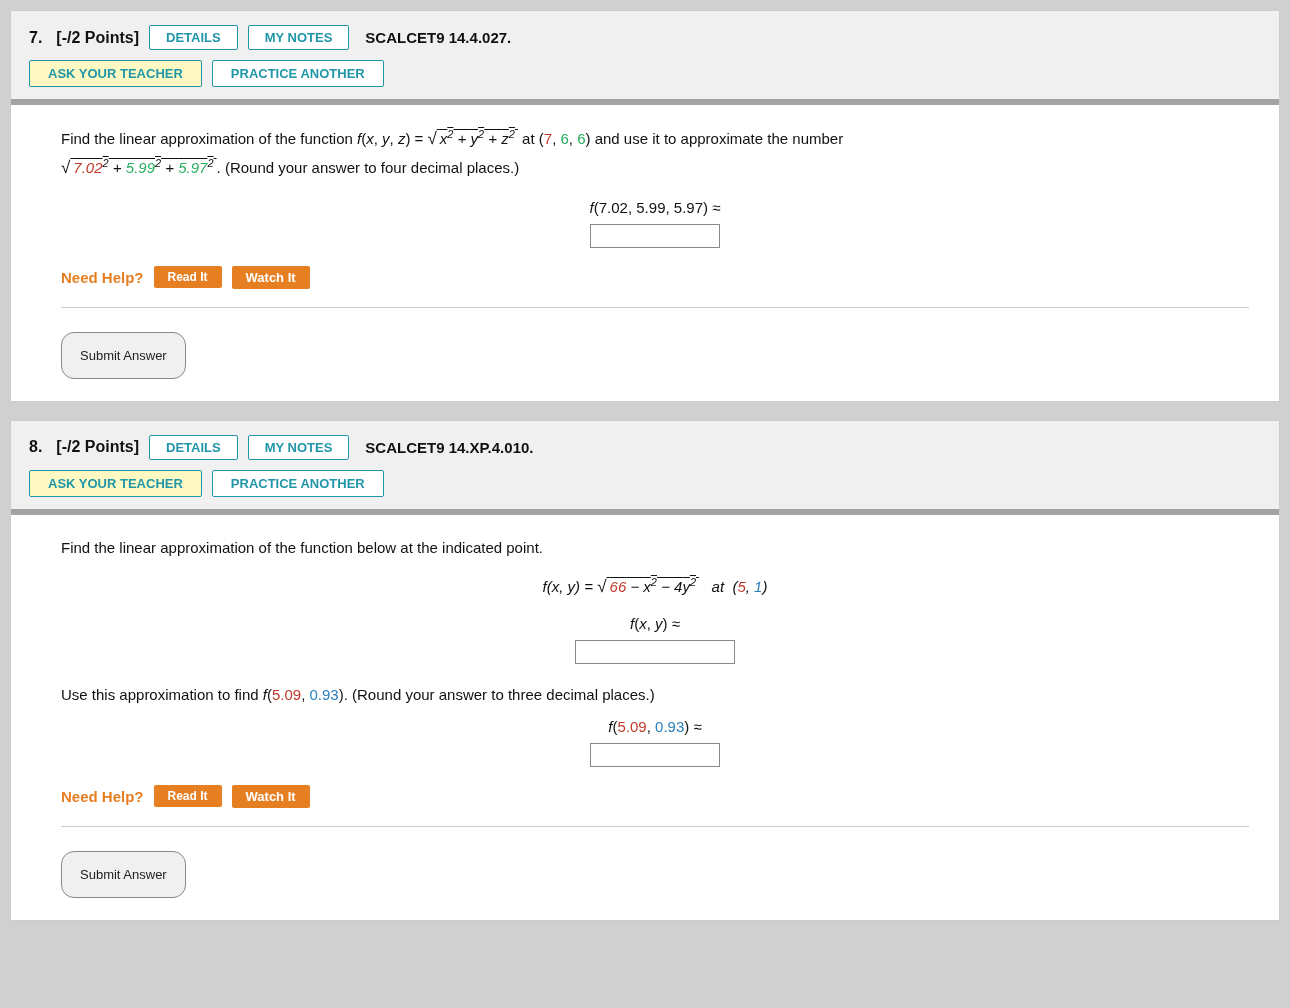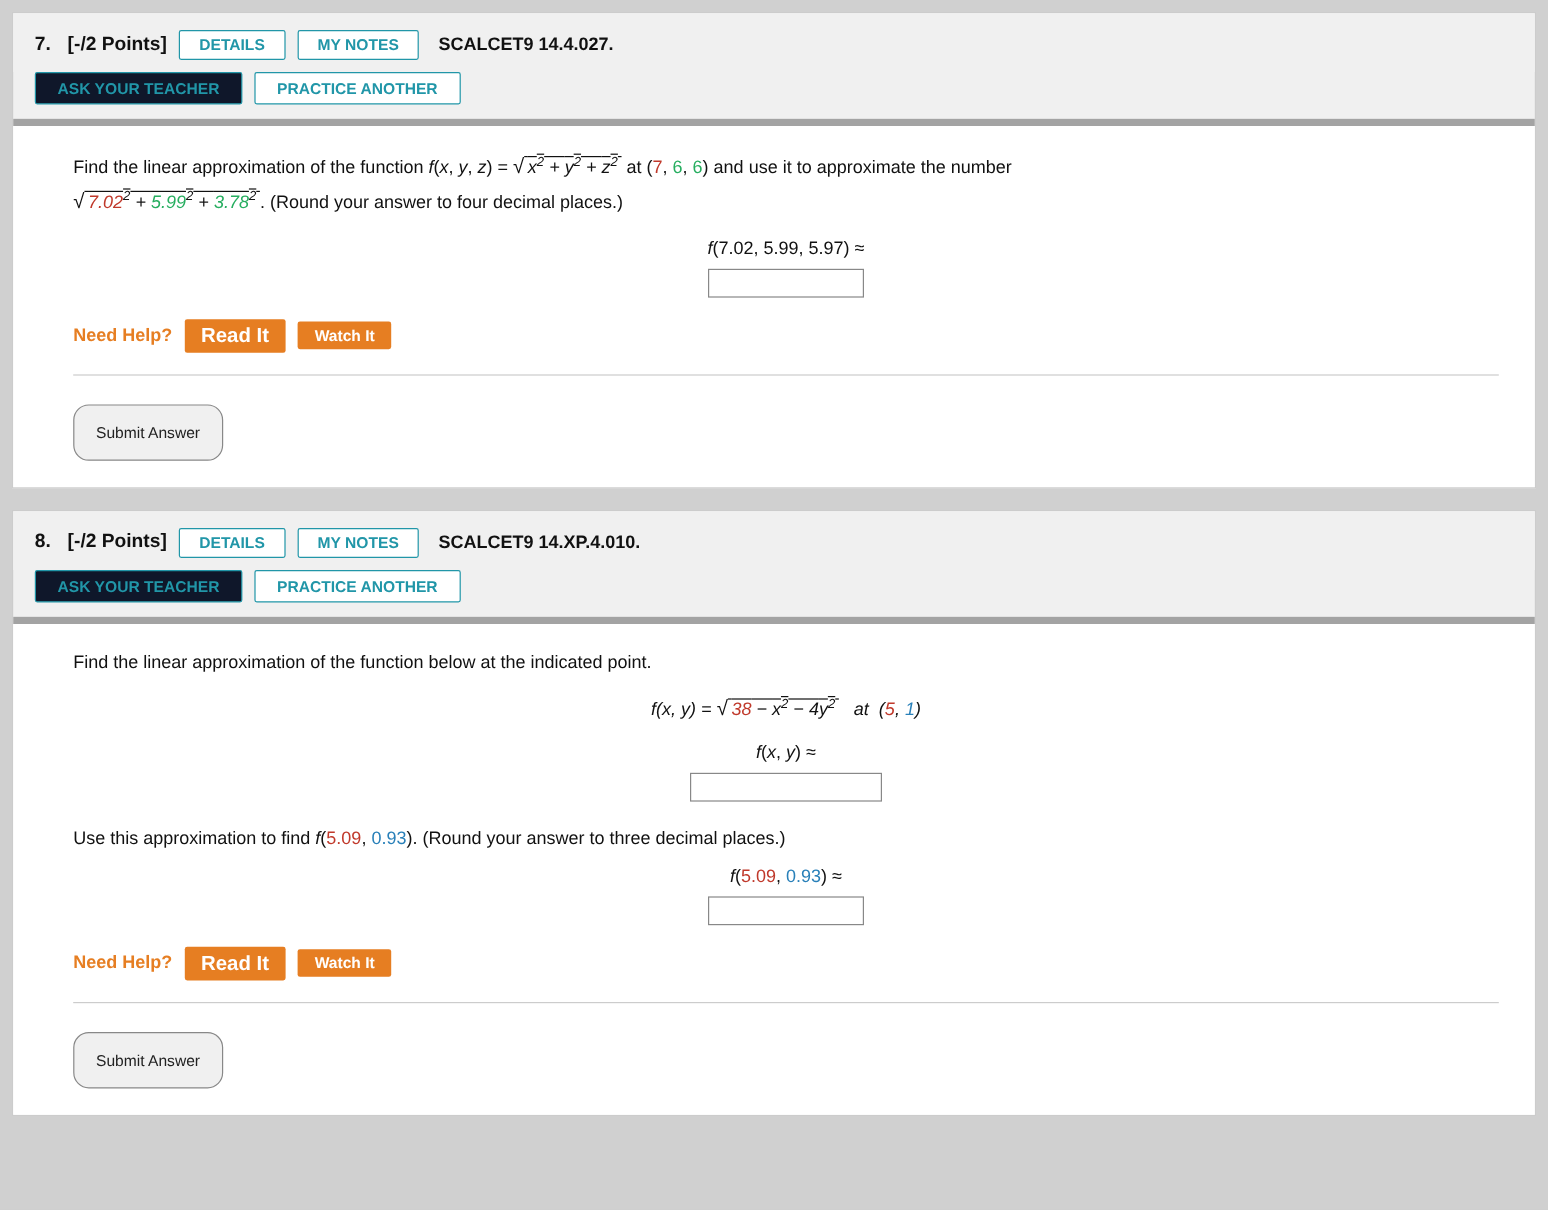--- a/index.html
+++ b/index.html
@@ -44,21 +44,21 @@
       font-size: 15px;
       margin-left: 6px;
     }
     .btn-row {
       display: flex;
       gap: 10px;
       padding: 0 18px 12px 18px;
     }
     .btn-ask-teacher {
       border: 1.5px solid #2196a8;
-      background: #0f172a;
+      background: #fef9c3;
       color: #2196a8;
       font-weight: bold;
       font-size: 13px;
       padding: 5px 18px;
       cursor: pointer;
       border-radius: 2px;
     }
     .btn-practice {
       border: 1.5px solid #2196a8;
       background: white;
@@ -107,21 +107,21 @@
     .need-help-label {
       color: #e67e22;
       font-weight: bold;
       font-size: 15px;
     }
     .btn-read-it {
       background: #e67e22;
       color: white;
       border: none;
       padding: 4px 14px;
-      font-size: 17px;
+      font-size: 12px;
       font-weight: bold;
       cursor: pointer;
       border-radius: 2px;
     }
     .btn-watch-it {
       background: #e67e22;
       color: white;
       border: none;
       padding: 4px 14px;
       font-size: 13px;
@@ -166,21 +166,21 @@
   </div>
   <div class="btn-row">
     <button class="btn-ask-teacher">ASK YOUR TEACHER</button>
     <button class="btn-practice">PRACTICE ANOTHER</button>
   </div>
   <div class="problem-content">
     <div class="problem-text">
       Find the linear approximation of the function <em>f</em>(<em>x</em>, <em>y</em>, <em>z</em>) =
       <span style="font-size:17px;">√</span><span style="text-decoration:overline; font-style:italic;"> <em>x</em><sup>2</sup> + <em>y</em><sup>2</sup> + <em>z</em><sup>2</sup> </span>
       at (<span class="highlight-orange">7</span>, <span class="highlight-green">6</span>, <span class="highlight-green">6</span>) and use it to approximate the number<br>
-      <span style="font-size:17px;">√</span><span style="text-decoration:overline; font-style:italic;"> <span class="highlight-orange">7.02</span><sup>2</sup> + <span class="highlight-green">5.99</span><sup>2</sup> + <span class="highlight-green">3.78</span><sup>2</sup> </span>. (Round your answer to four decimal places.)
+      <span style="font-size:17px;">√</span><span style="text-decoration:overline; font-style:italic;"> <span class="highlight-orange">7.02</span><sup>2</sup> + <span class="highlight-green">5.99</span><sup>2</sup> + <span class="highlight-green">5.97</span><sup>2</sup> </span>. (Round your answer to four decimal places.)
     </div>
     <div class="answer-row">
       <span><em>f</em>(7.02, 5.99, 5.97) ≈</span>
       <input class="answer-input" type="text" style="">
     </div>
     <div class="need-help-row">
       <span class="need-help-label">Need Help?</span>
       <button class="btn-read-it">Read It</button>
       <button class="btn-watch-it">Watch It</button>
     </div>
@@ -201,21 +201,21 @@
   </div>
   <div class="btn-row">
     <button class="btn-ask-teacher">ASK YOUR TEACHER</button>
     <button class="btn-practice">PRACTICE ANOTHER</button>
   </div>
   <div class="problem-content">
     <div class="problem-text">
       Find the linear approximation of the function below at the indicated point.
     </div>
     <div class="math-block">
-      <em>f</em>(<em>x</em>, <em>y</em>) = <span style="font-size:17px;">√</span><span style="text-decoration:overline; font-style:italic;"> <span class="highlight-orange">38</span> − <em>x</em><sup>2</sup> − 4<em>y</em><sup>2</sup> </span>&nbsp;&nbsp; at &nbsp;(<span class="highlight-orange">5</span>, <span class="highlight-blue">1</span>)
+      <em>f</em>(<em>x</em>, <em>y</em>) = <span style="font-size:17px;">√</span><span style="text-decoration:overline; font-style:italic;"> <span class="highlight-orange">66</span> − <em>x</em><sup>2</sup> − 4<em>y</em><sup>2</sup> </span>&nbsp;&nbsp; at &nbsp;(<span class="highlight-orange">5</span>, <span class="highlight-blue">1</span>)
     </div>
     <div class="answer-row">
       <span><em>f</em>(<em>x</em>, <em>y</em>) ≈</span>
       <input class="answer-input" type="text" style="width: 160px;">
     </div>
     <div class="problem-text" style="margin-bottom:10px;">
       Use this approximation to find <em>f</em>(<span class="highlight-orange">5.09</span>, <span class="highlight-blue">0.93</span>). (Round your answer to three decimal places.)
     </div>
     <div class="answer-row">
       <span><em>f</em>(<span class="highlight-orange">5.09</span>, <span class="highlight-blue">0.93</span>) ≈</span>

